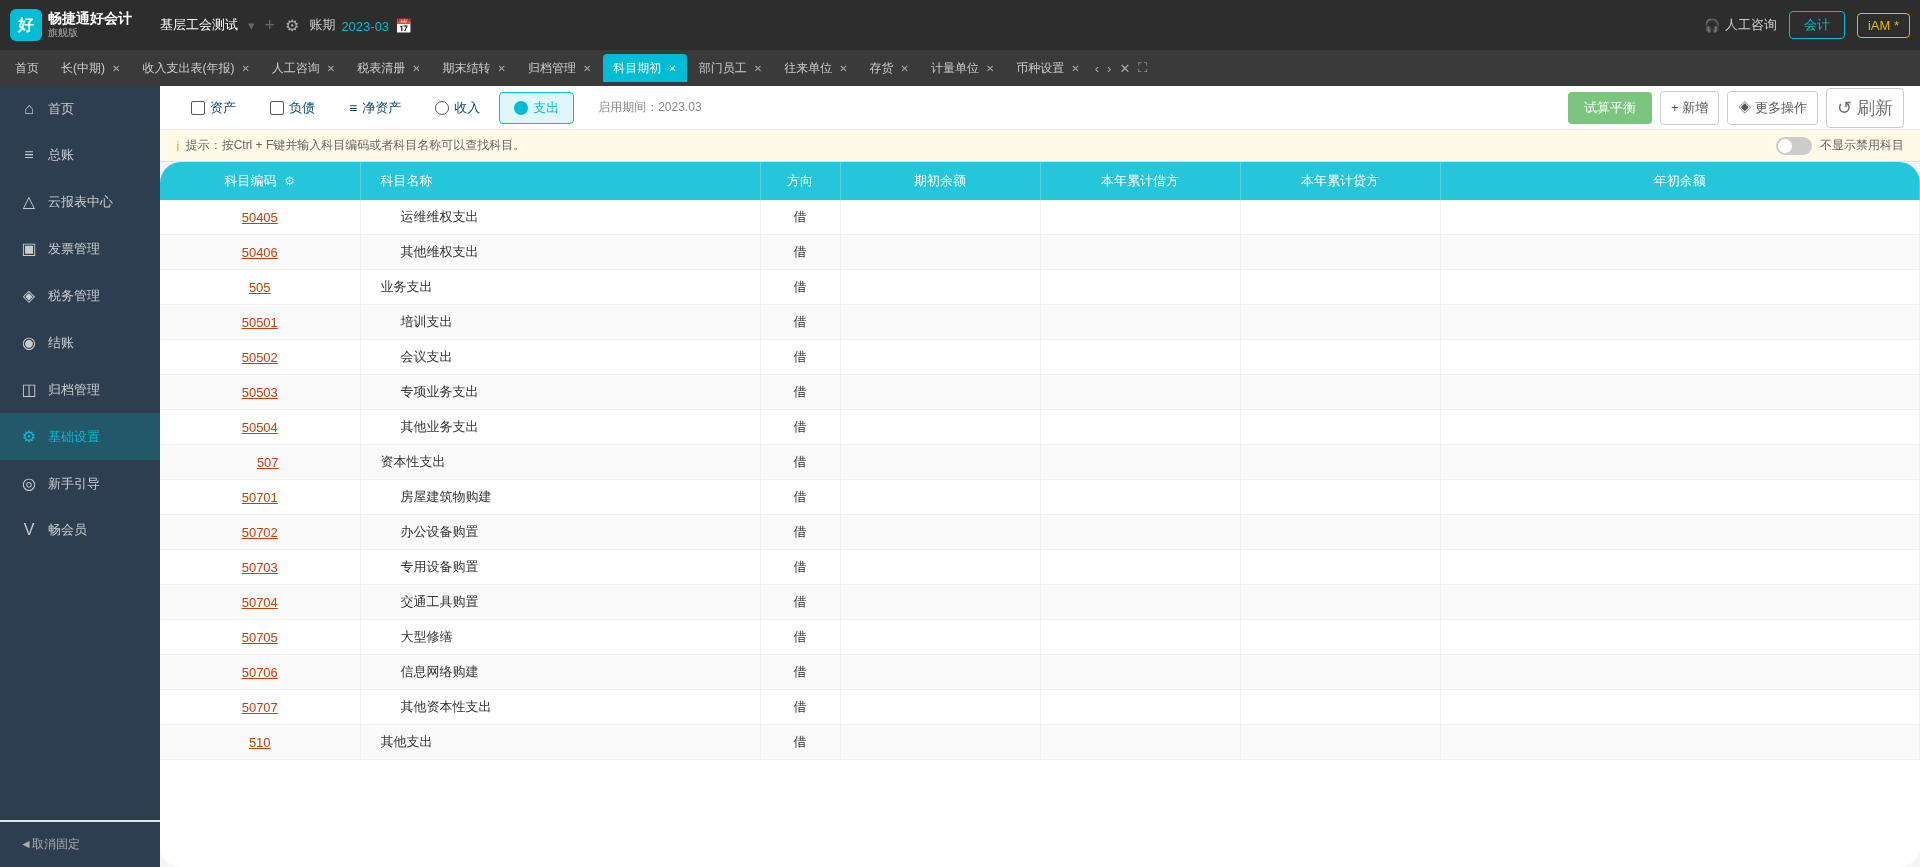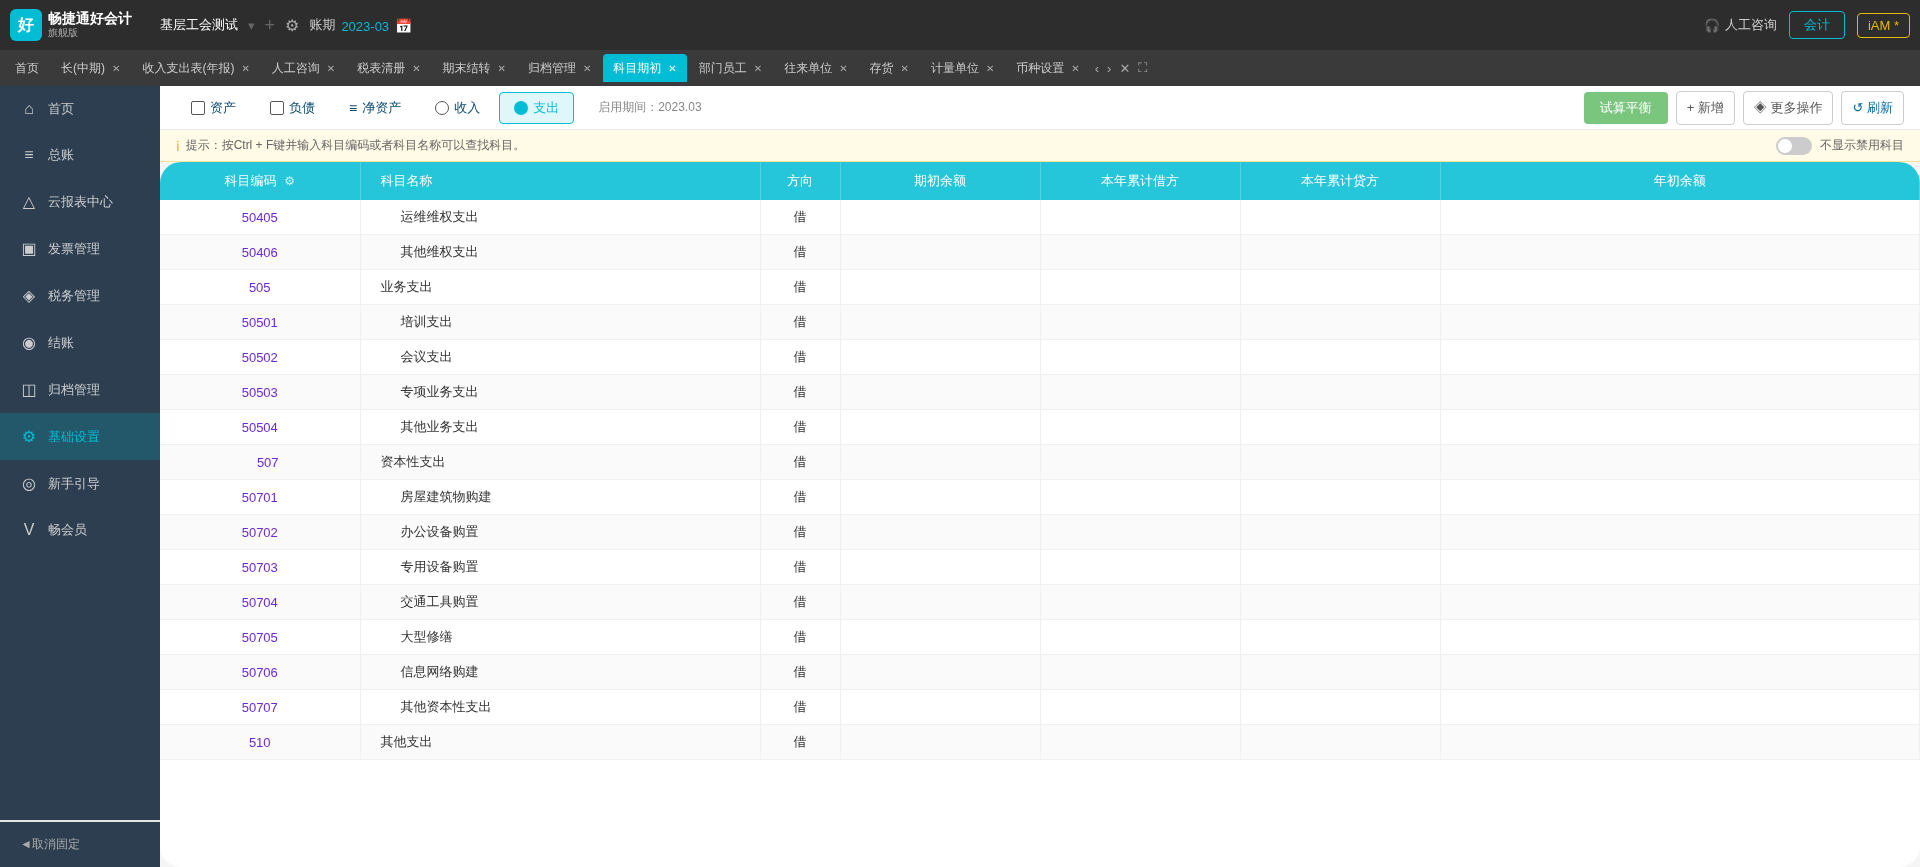--- a/index.html
+++ b/index.html
@@ -43,36 +43,36 @@
 
     
     .sub-nav { display: flex; align-items: center; height: 44px; background: white; padding: 0 16px; border-bottom: 1px solid #e8e8e8; gap: 4px; }
     .sub-nav-tab { display: flex; align-items: center; gap: 5px; padding: 6px 14px; border-radius: 4px; cursor: pointer; font-size: 13px; color: #0c4a6e; border: 1px solid transparent; }
     .sub-nav-tab.active { background: #e0f7fa; color: #00bcd4; border-color: #00bcd4; }
     .sub-nav-period { margin-left: 20px; color: #888; font-size: 12px; }
     .sub-nav-right { margin-left: auto; display: flex; align-items: center; gap: 8px; }
     .btn-balance { background: #7bc67e; color: white; border: none; padding: 7px 16px; border-radius: 4px; font-size: 13px; cursor: pointer; }
     .btn-add { background: transparent; border: 1px solid #ccc; color: #555; padding: 7px 10px; border-radius: 4px; font-size: 13px; cursor: pointer; display: flex; align-items: center; gap: 4px; }
     .btn-more { background: transparent; border: 1px solid #ccc; color: #555; padding: 7px 10px; border-radius: 4px; font-size: 13px; cursor: pointer; display: flex; align-items: center; gap: 4px; }
-    .btn-refresh { background: transparent; border: 1px solid #ccc; color: #0369a1; padding: 7px 10px; border-radius: 4px; font-size: 13px; cursor: pointer; display: flex; align-items: center; gap: 4px; }
+    .btn-refresh { background: transparent; border: 1px solid #ccc; color: #737373; padding: 7px 10px; border-radius: 4px; font-size: 18px; cursor: pointer; display: flex; align-items: center; gap: 4px; }
 
     
     .tip-bar { display: flex; align-items: center; background: #fffbe6; padding: 6px 16px; font-size: 12px; color: #666; gap: 6px; border-bottom: 1px solid #ffe58f; }
     .tip-bar .tip-right { margin-left: auto; display: flex; align-items: center; gap: 8px; }
     .toggle-switch { width: 36px; height: 18px; background: #ccc; border-radius: 9px; cursor: pointer; position: relative; display: inline-block; }
     .toggle-switch::after { content: ''; position: absolute; width: 14px; height: 14px; background: white; border-radius: 50%; top: 2px; left: 2px; transition: 0.2s; }
 
     
     .table-wrapper { flex: 1; overflow-y: auto; background: white; border-radius: 21px; }
     table { width: 100%; border-collapse: collapse; }
     thead tr { background: #26c6da; }
     thead th { color: white; padding: 10px 8px; text-align: center; font-size: 13px; font-weight: normal; border-right: 1px solid rgba(255,255,255,0.2); }
     tbody tr { border-bottom: 1px solid #f0f0f0; }
     tbody td { padding: 8px 8px; text-align: center; font-size: 13px; color: #333; border-right: 1px solid #f0f0f0; }
-    tbody td.code-col { color: #6d28d9; }
+    tbody td.code-col { color: #c2410c; text-decoration: underline; }
     tbody td.name-col { text-align: left; padding-left: 20px; }
     .gear-icon { font-size: 12px; margin-left: 4px; color: rgba(255,255,255,0.8); cursor: pointer; }
 
     
     .table-wrapper::-webkit-scrollbar { width: 8px; }
     .table-wrapper::-webkit-scrollbar-track { background: #f0f0f0; }
     .table-wrapper::-webkit-scrollbar-thumb { background: #c0c0c0; border-radius: 4px; }
   </style>
 </head>
 <body>

